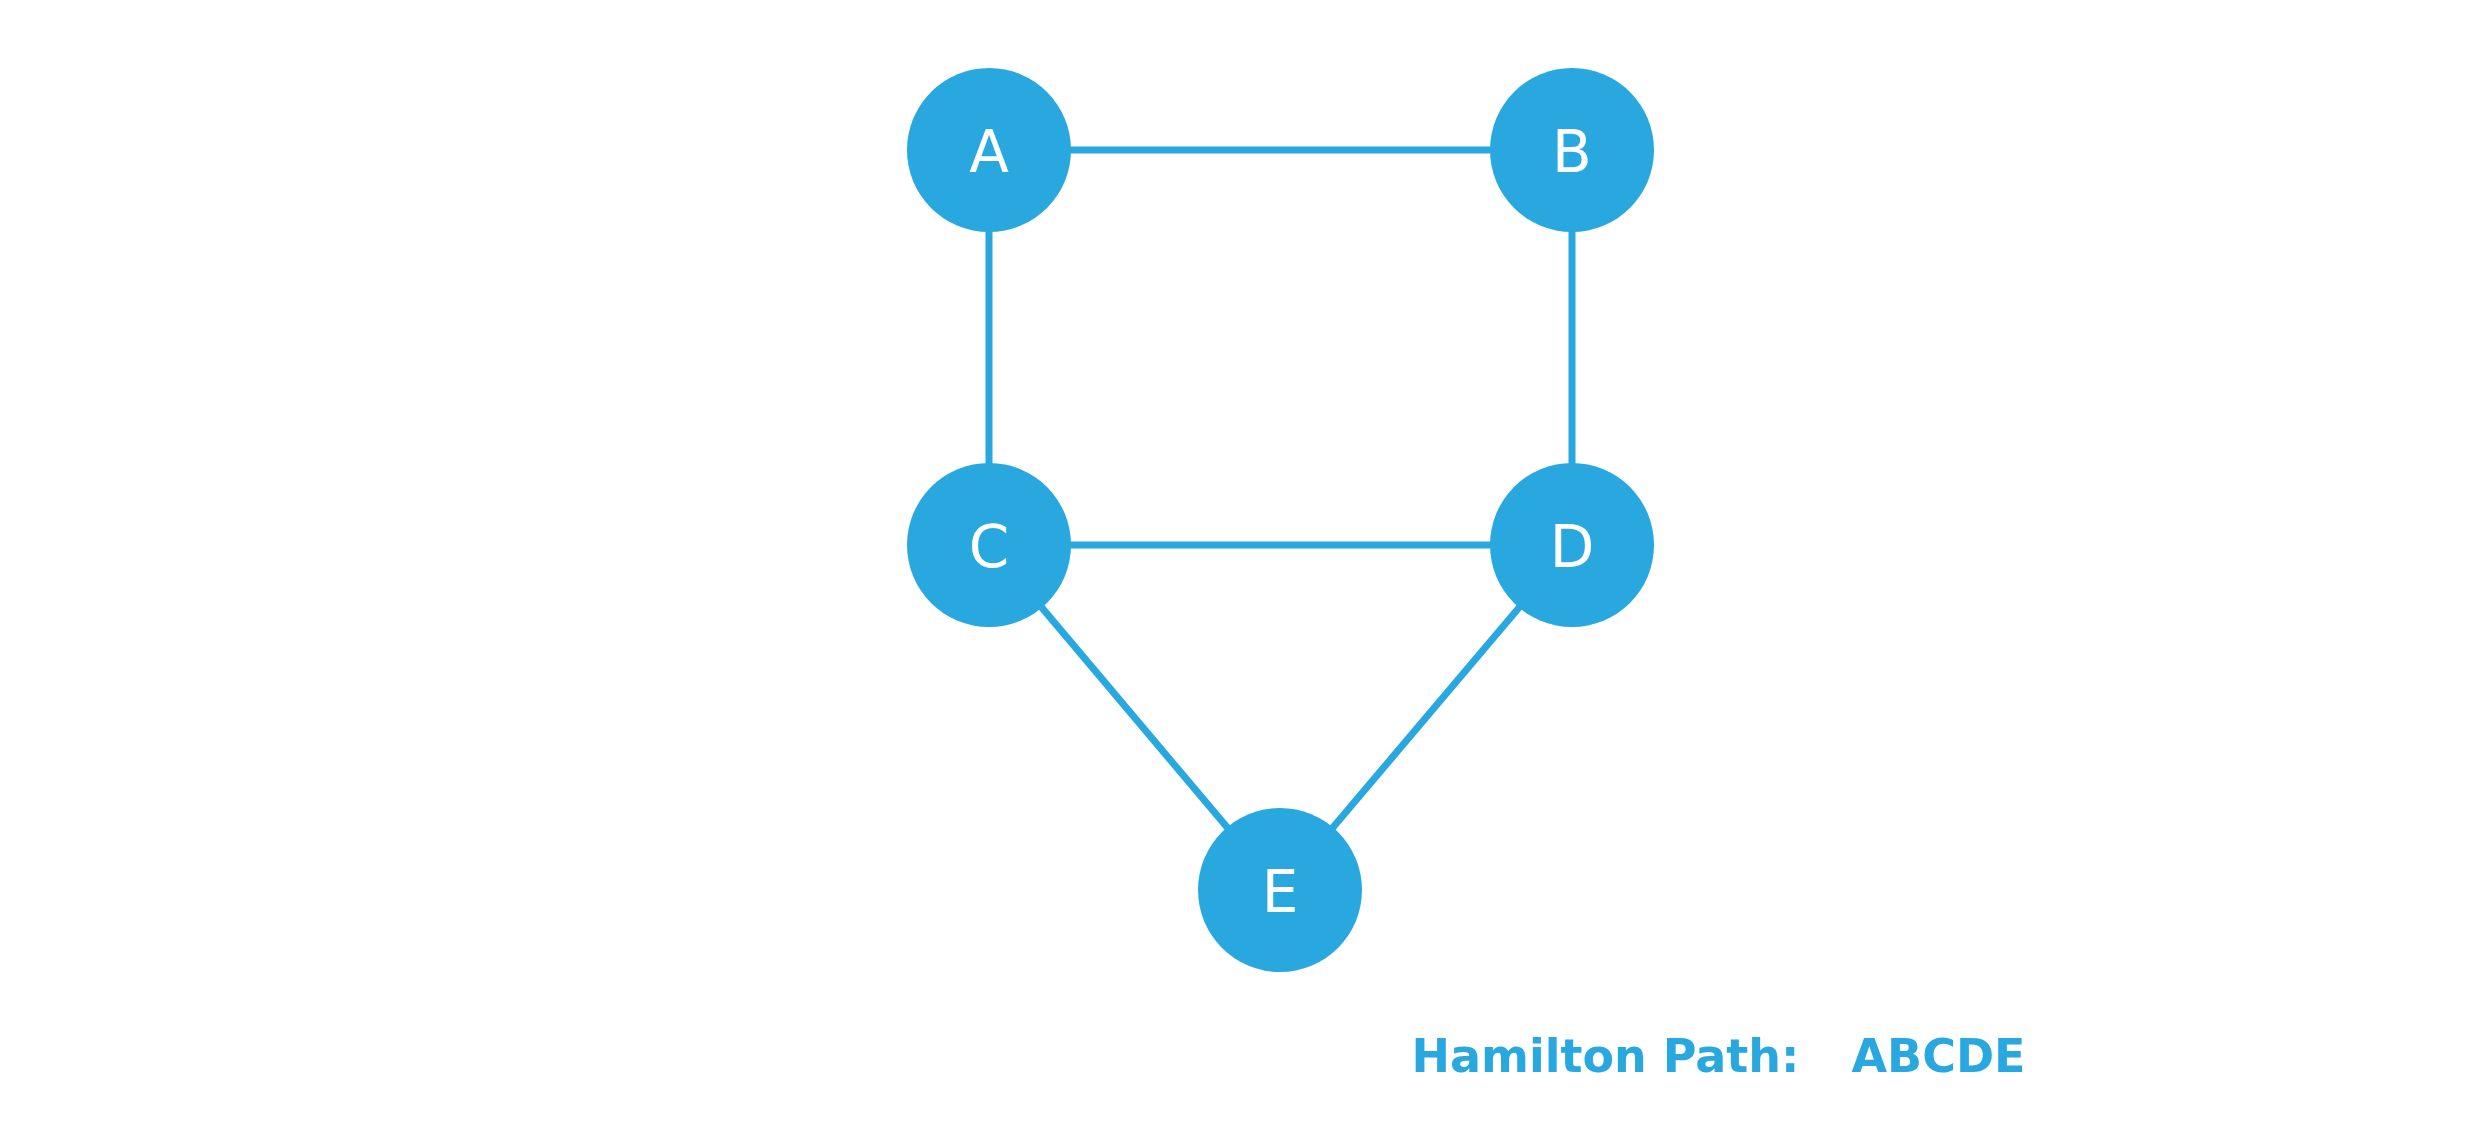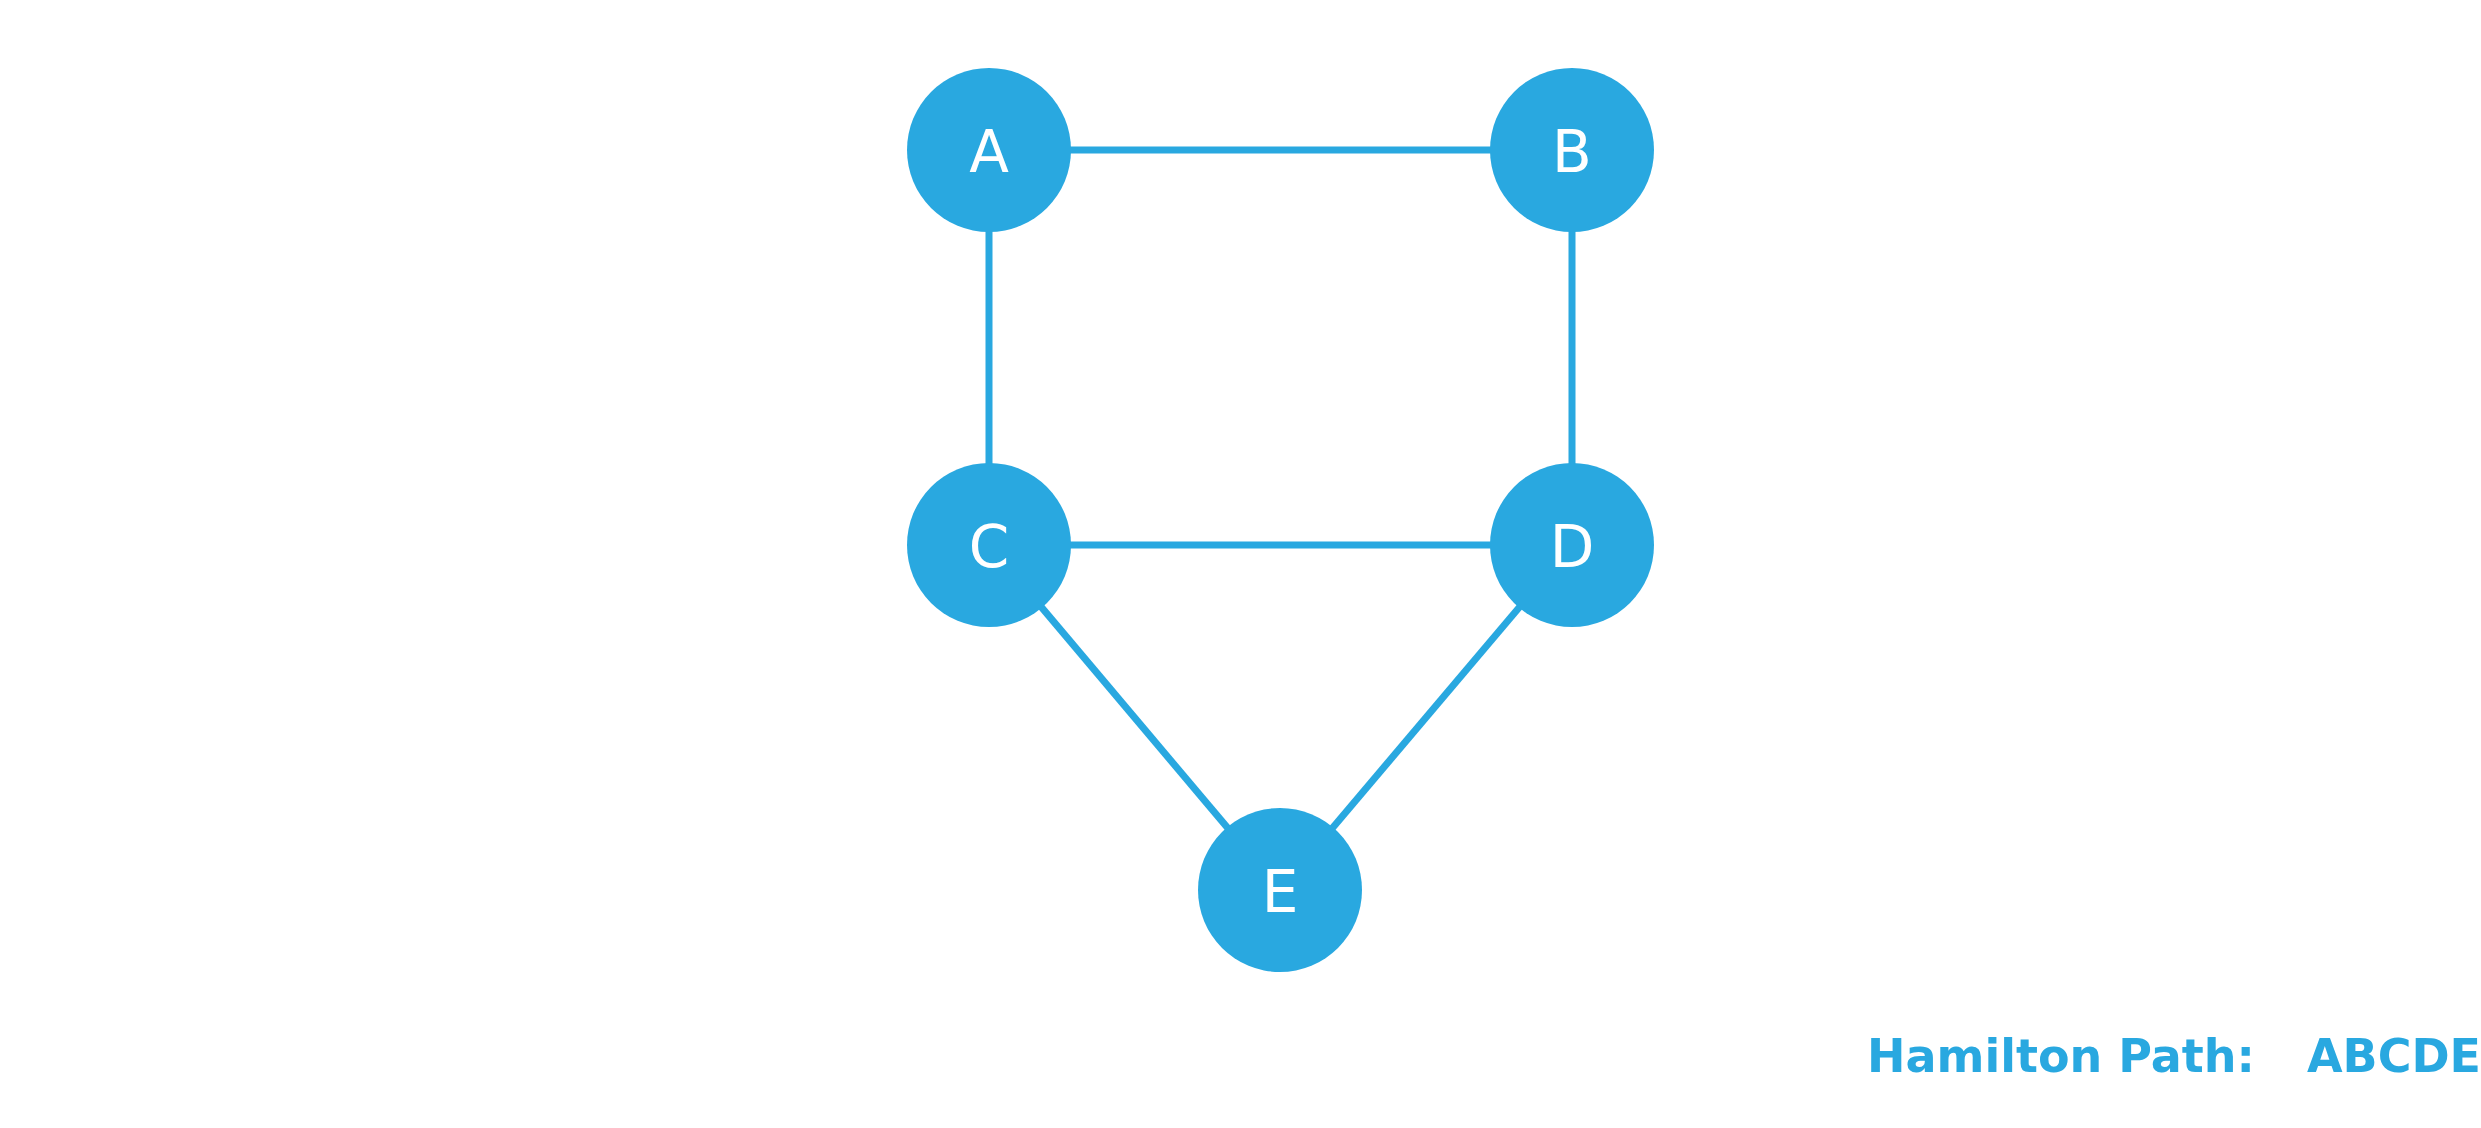--- a/index.html
+++ b/index.html
@@ -44,21 +44,21 @@
   }
   .node-circle {
     fill: #29a8e0;
     stroke: none;
   }
   #caption {
     position: absolute;
     left: 0;
     top: 1026px;
     width: 2481px;
-    text-align: right;
+    text-align: center;
     white-space: pre;
     font-family: "DejaVu Sans", sans-serif;
     font-size: 46px;
     font-weight: bold;
     color: #29a8e0;
     letter-spacing: 0px;
     line-height: 60px;
   }
   #caption .cap-inner {
     display: inline-block;

